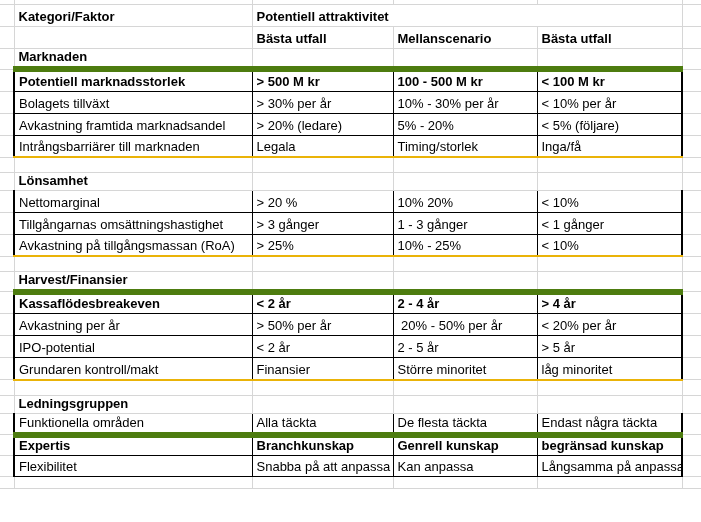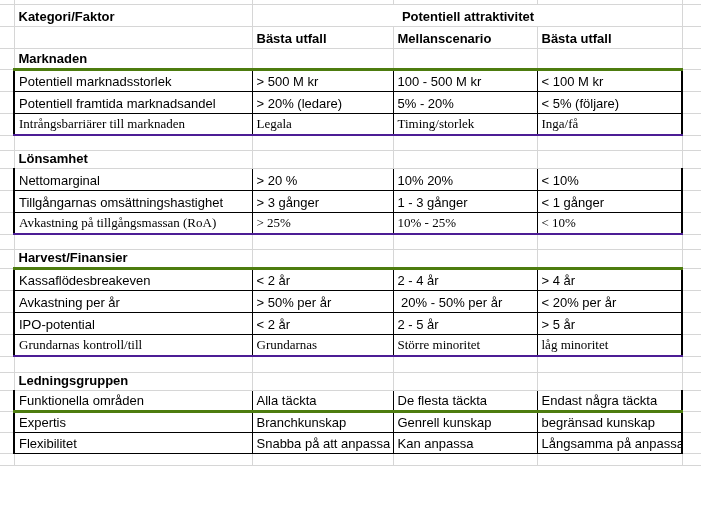--- a/index.html
+++ b/index.html
@@ -20,26 +20,26 @@
     white-space:pre;
   }
   
   col.ca{width:14px} col.cb{width:238px} col.cc{width:141px}
   col.cd{width:144px} col.ce{width:145px} col.cf{width:19px}
   
   tr.r4{height:4px} tr.r12{height:12px} tr.r15{height:15px}
   tr.r16{height:16px} tr.r21{height:21px} tr.r22{height:22px}
   
   tr.tbl td.c { border-right:1px solid #000; border-bottom:1px solid #000; }
-  tr.ttop td.c { border-top:3px solid #4d7c0f; }
-  tr.tbot td.c { border-bottom:2px solid #4c1d95;font-family:Liberation Serif, serif; }
+  tr.ttop td.c { border-top:6px solid #4d7c0f;font-weight:bold; }
+  tr.tbot td.c { border-bottom:2px solid #eab308; }
   tr.tbl td.cl { border-left:2px solid #000; }
   tr.tbl td.cr { border-right:2px solid #000; }
   .b { font-weight:bold;margin-left:48px; }
-  .ctr { text-align:center; }
+  .ctr { text-align:left; }
 </style>
 </head>
 <body>
 
 <div class="sheet">
 <table class="grid">
 <colgroup>
         <col class="ca">
         <col class="cb">
         <col class="cc">
@@ -86,21 +86,29 @@
 <tr class="r22 tbl ttop">
   <td></td>
   <td class="c cl">Potentiell marknadsstorlek</td>
   <td class="c">&gt; 500 M kr</td>
   <td class="c">100 - 500 M kr</td>
   <td class="c cr">&lt; 100 M kr</td>
   <td></td>
 </tr>
 <tr class="r22 tbl">
   <td></td>
-  <td class="c cl">Potentiell framtida marknadsandel</td>
+  <td class="c cl">Bolagets tillväxt</td>
+  <td class="c">&gt; 30% per år</td>
+  <td class="c">10% - 30% per år</td>
+  <td class="c cr">&lt; 10% per år</td>
+  <td></td>
+</tr>
+<tr class="r22 tbl">
+  <td></td>
+  <td class="c cl">Avkastning framtida marknadsandel</td>
   <td class="c">&gt; 20% (ledare)</td>
   <td class="c">5% - 20%</td>
   <td class="c cr">&lt; 5% (följare)</td>
   <td></td>
 </tr>
 <tr class="r22 tbl tbot">
   <td></td>
   <td class="c cl">Intrångsbarriärer till marknaden</td>
   <td class="c">Legala</td>
   <td class="c">Timing/storlek</td>
@@ -188,22 +196,22 @@
 <tr class="r22 tbl">
   <td></td>
   <td class="c cl">IPO-potential</td>
   <td class="c">&lt; 2 år</td>
   <td class="c">2 - 5 år</td>
   <td class="c cr">&gt; 5 år</td>
   <td></td>
 </tr>
 <tr class="r22 tbl tbot">
   <td></td>
-  <td class="c cl">Grundarnas kontroll/till</td>
-  <td class="c">Grundarnas</td>
+  <td class="c cl">Grundaren kontroll/makt</td>
+  <td class="c">Finansier</td>
   <td class="c">Större minoritet</td>
   <td class="c cr">låg minoritet</td>
   <td></td>
 </tr>
 
 <tr class="r16">
   <td></td>
           <td></td>
           <td></td>
           <td></td>

